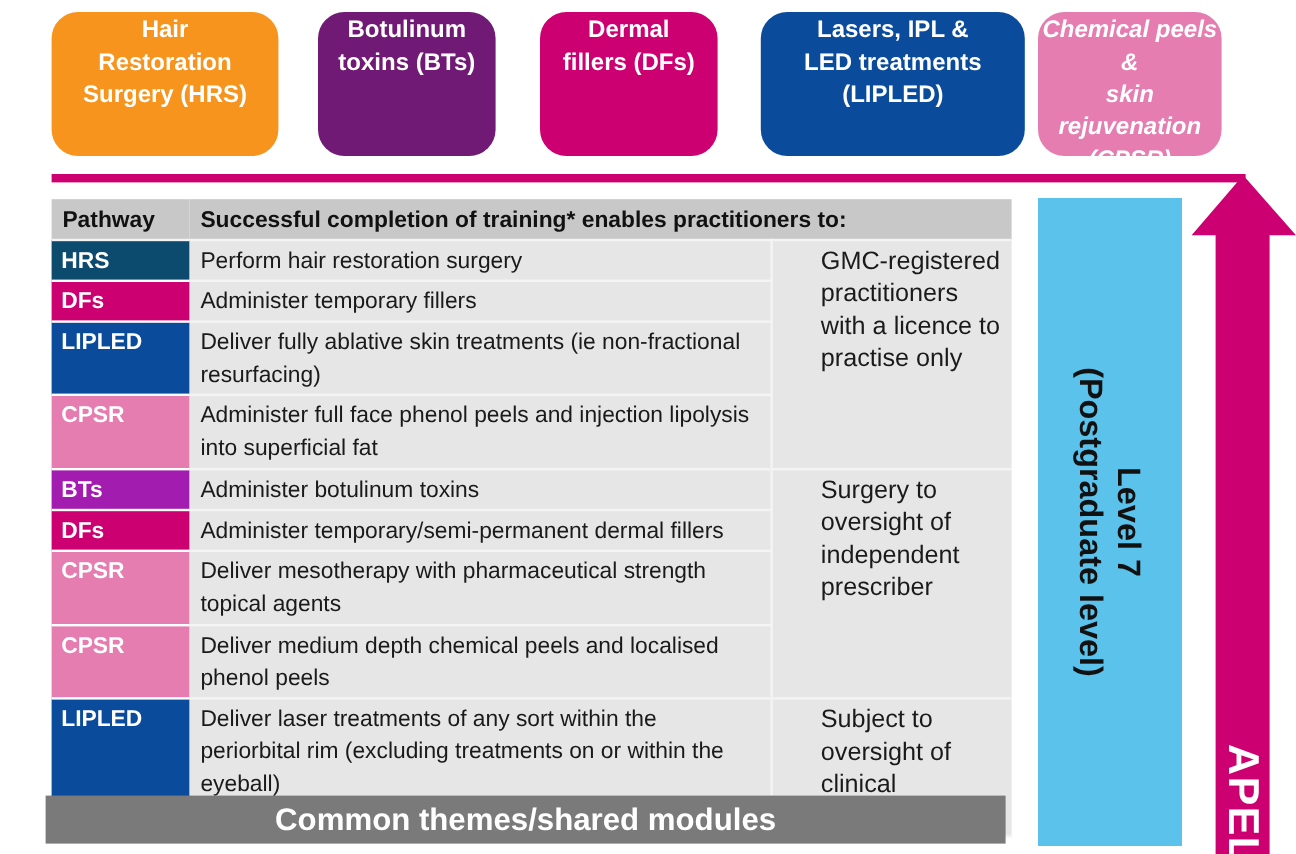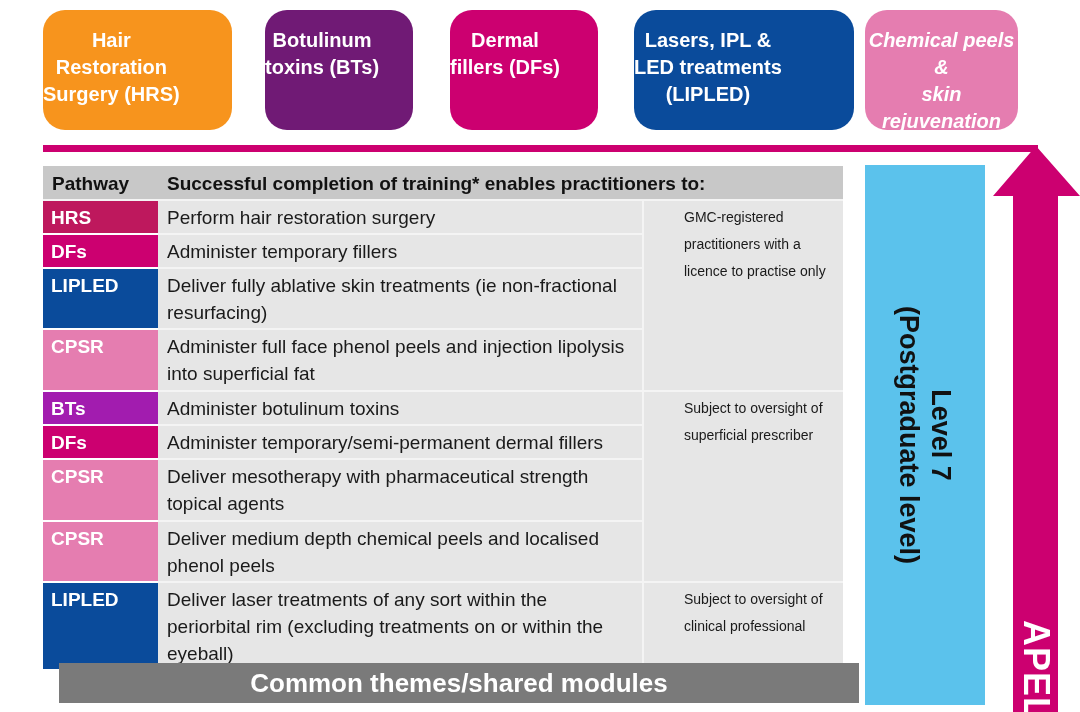--- a/index.html
+++ b/index.html
@@ -1,36 +1,36 @@
 <!DOCTYPE html>
 <html><head>
 <meta charset="utf-8">
 <style>
   html, body { margin:0; padding:0; }
   body { width:1080px; height:712px; background:#ffffff; position:relative; overflow:hidden;
          font-family:"Liberation Sans", "DejaVu Sans", sans-serif; }
   .box { position:absolute; top:10px; height:120px; border-radius:22px; color:#fff;
          font-weight:bold; font-size:20px; line-height:27px; text-align:center;
-         display:flex; align-items:flex-start; padding-top:17px; box-sizing:border-box; }
+         display:flex; align-items:flex-start; justify-content:center; padding-top:2px; box-sizing:border-box; }
   .box span { white-space:pre-line; }
   .hline { position:absolute; left:43px; top:145px; width:995px; height:7px; background:#cc0070; }
   .arrow { position:absolute; left:993px; top:146px; width:87px; height:566px; }
   .bluebar { position:absolute; left:865px; top:165px; width:120px; height:540px; background:#5bc2ec; }
   .bluebar .vtext { position:absolute; left:50%; top:50%; transform:translate(-50%,-50%) rotate(90deg);
          white-space:nowrap; font-weight:bold; font-size:27px; line-height:32px; text-align:center; color:#111; }
   .apel { position:absolute; left:1013px; top:620px; transform-origin:left top; transform:rotate(90deg) translate(0,-44px);
           color:#fff; font-weight:bold; font-size:36px; letter-spacing:1px; white-space:nowrap; }
   table.t { position:absolute; left:43px; top:166px; width:800px; border-collapse:collapse; table-layout:fixed; }
   table.t td { font-size:19px; line-height:27px; color:#1a1a1a; vertical-align:top; padding:3px 9px 2px 9px;
                background:#e6e6e6; border-bottom:2px solid #f4f4f4; box-sizing:border-box;margin-top:36px; }
   table.t td.desc { border-right:2px solid #f4f4f4; }
   table.t td.path { color:#fff; font-weight:bold; font-size:19px; padding-left:8px; border-bottom:2px solid #ffffff; }
   table.t tr.hdr td { background:#c8c8c8; font-weight:bold; color:#111; height:33px; padding-top:4px; }
-  table.t td.note { background:#e6e6e6; font-size:14px; line-height:27px;padding-left:40px; }
-  .footer { position:absolute; left:59px; top:663px; width:800px; height:40px; background:#7a7a7a;
+  table.t td.note { background:#e6e6e6; font-size:21px; line-height:27px;padding-left:40px; }
+  .footer { position:absolute; left:38px; top:663px; width:800px; height:40px; background:#7a7a7a;
             color:#fff; font-weight:bold; font-size:26px; line-height:40px; text-align:center; }
 </style>
 </head>
 <body>
 
 <div class="box" style="left:43px;width:189px;background:#f7941d;">
     <span>Hair
 Restoration
 Surgery (HRS)</span>
   </div>
@@ -73,41 +73,41 @@
       <col style="width:485px">
       <col style="width:200px">
     </colgroup>
   <tbody>
       <tr class="hdr">
     <td>Pathway</td>
     <td colspan="2">Successful completion of training* enables practitioners to:</td>
   </tr>
 
   <tr style="height:33px">
-    <td class="path" style="background:#be185d">HRS</td>
+    <td class="path" style="background:#0c4a6e">HRS</td>
     <td class="desc">Perform hair restoration surgery</td>
     <td class="note" rowspan="4">GMC-registered practitioners with a licence to practise only</td>
   </tr>
   <tr style="height:33px">
     <td class="path" style="background:#cc0070">DFs</td>
     <td class="desc">Administer temporary fillers</td>
   </tr>
   <tr style="height:60px">
     <td class="path" style="background:#0a4b9b">LIPLED</td>
     <td class="desc">Deliver fully ablative skin treatments (ie non-fractional resurfacing)</td>
   </tr>
   <tr style="height:62px">
     <td class="path" style="background:#e57db0">CPSR</td>
     <td class="desc">Administer full face phenol peels and injection lipolysis into superficial fat</td>
   </tr>
 
   <tr style="height:33px">
     <td class="path" style="background:#a21caf">BTs</td>
     <td class="desc">Administer botulinum toxins</td>
-    <td class="note" rowspan="4">Subject to oversight of superficial prescriber</td>
+    <td class="note" rowspan="4">Surgery to oversight of independent prescriber</td>
   </tr>
   <tr style="height:33px">
     <td class="path" style="background:#cc0070">DFs</td>
     <td class="desc">Administer temporary/semi-permanent dermal fillers</td>
   </tr>
   <tr style="height:62px">
     <td class="path" style="background:#e57db0">CPSR</td>
     <td class="desc">Deliver mesotherapy with pharmaceutical strength topical agents</td>
   </tr>
   <tr style="height:60px">

